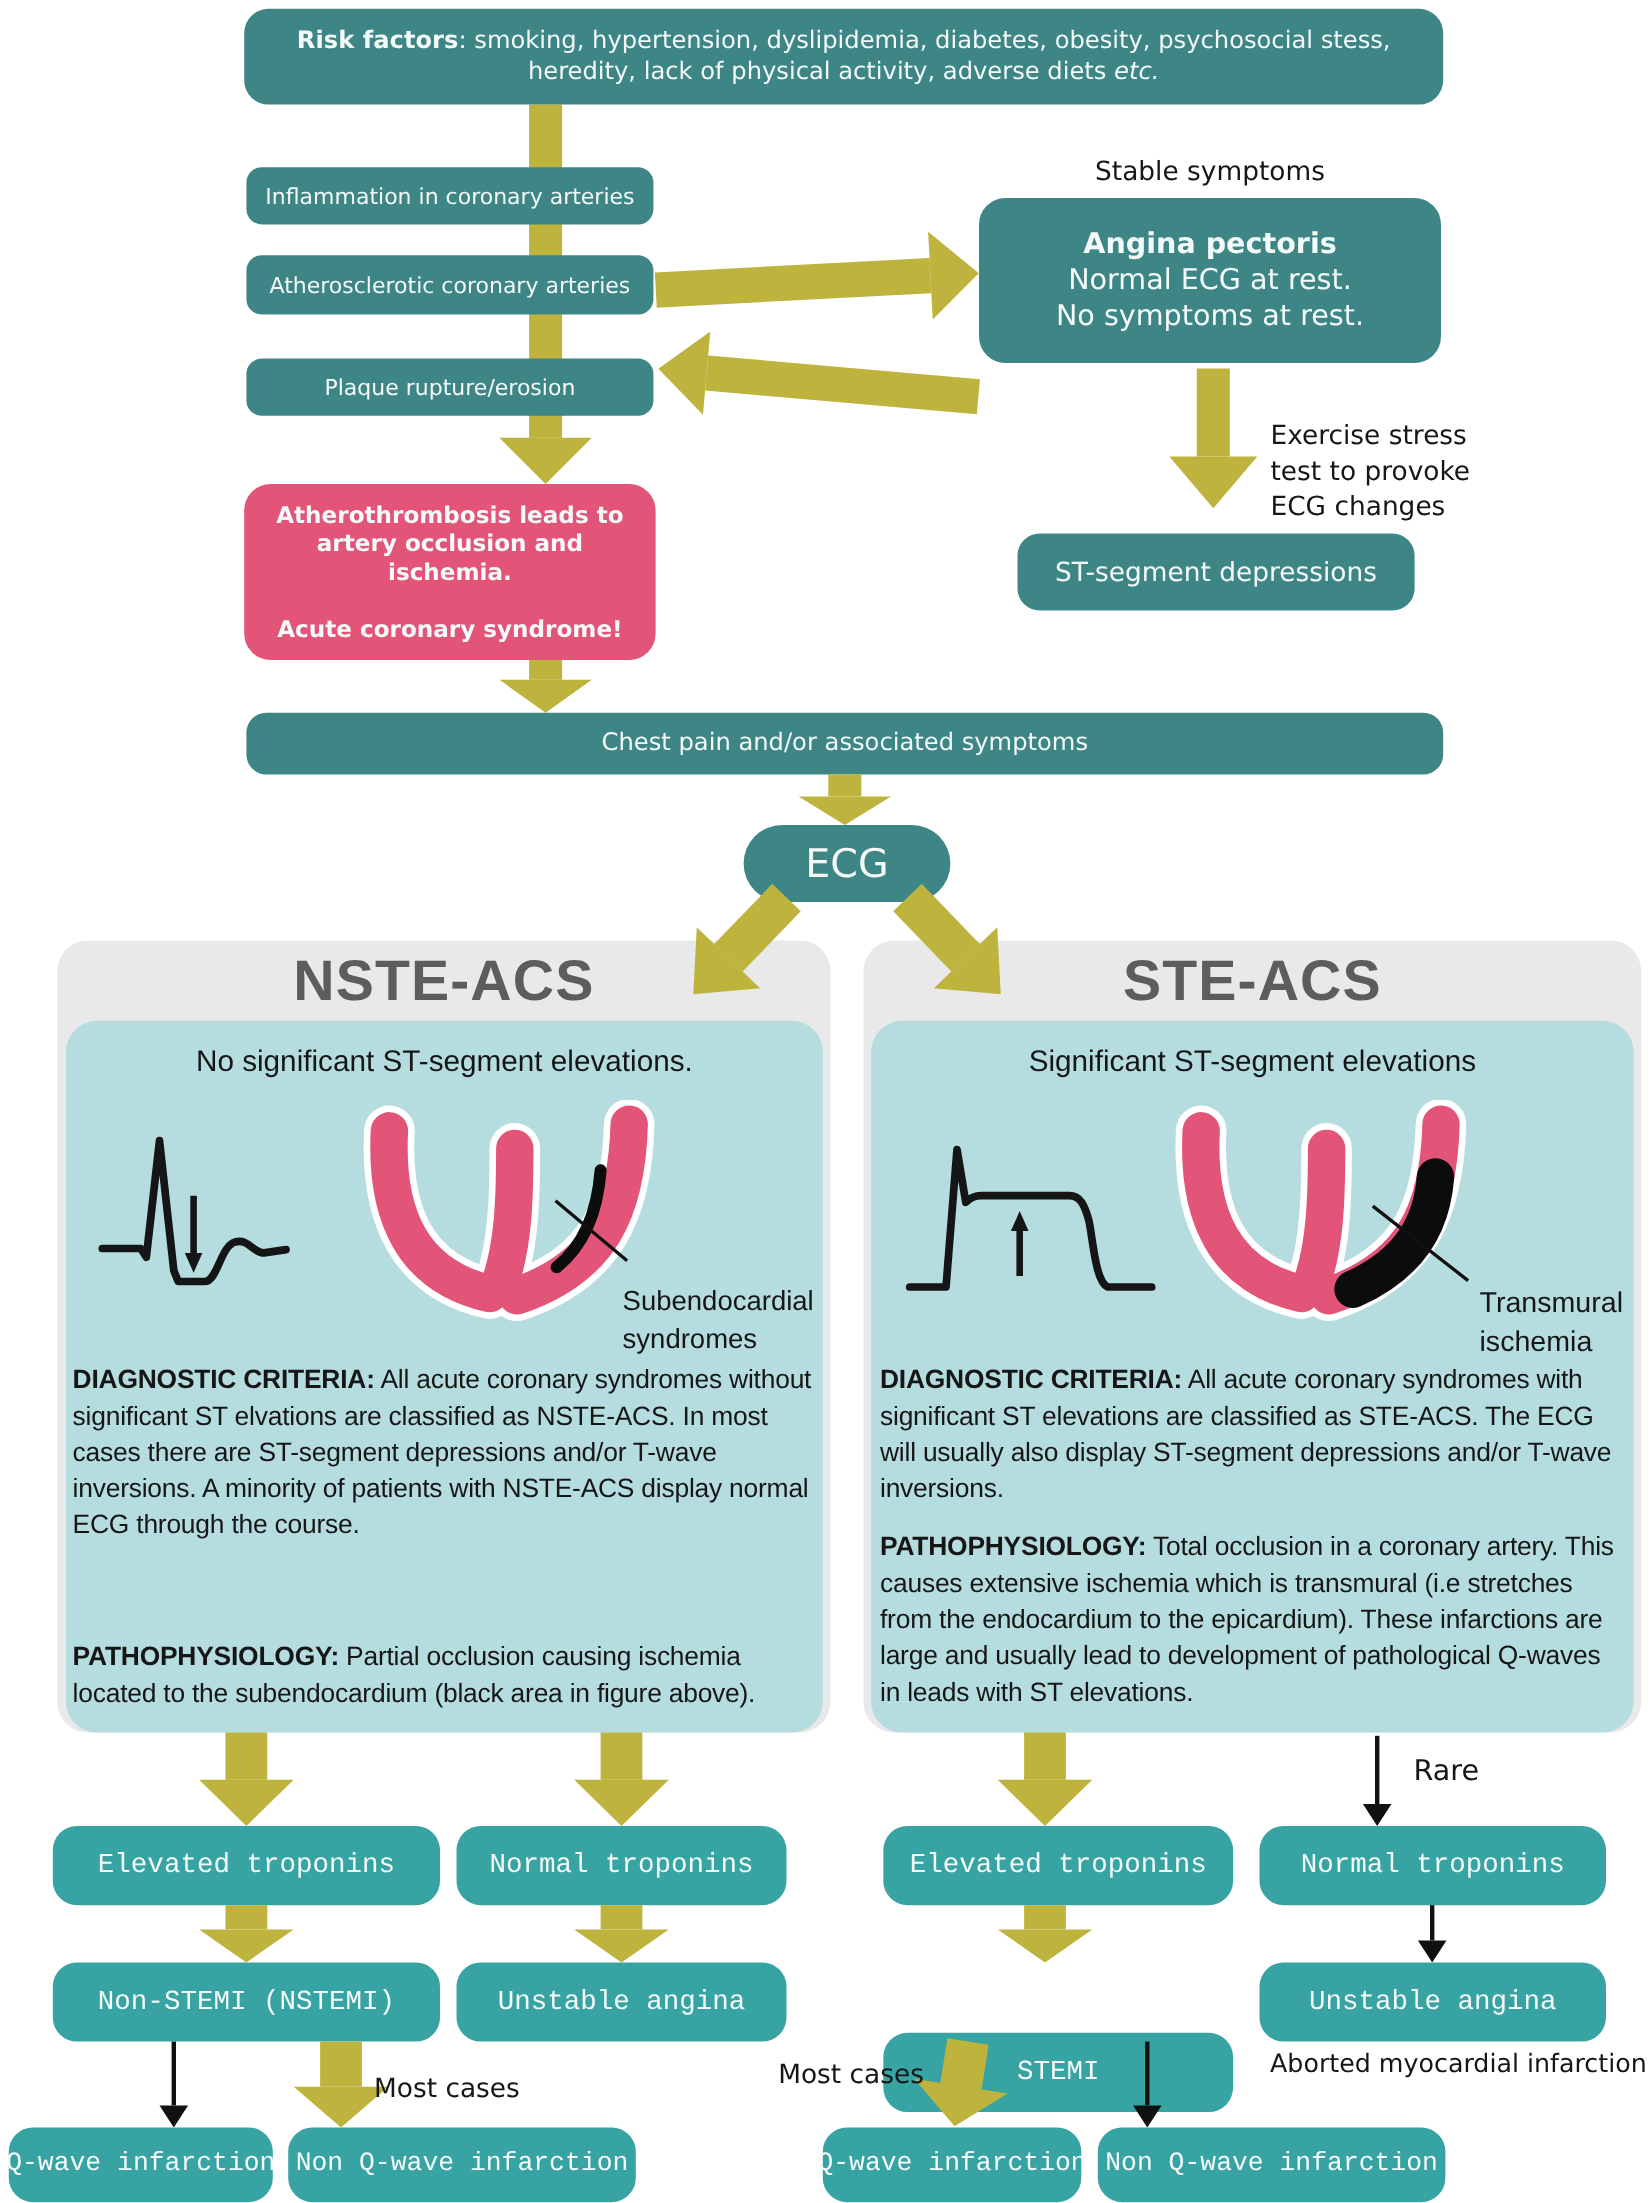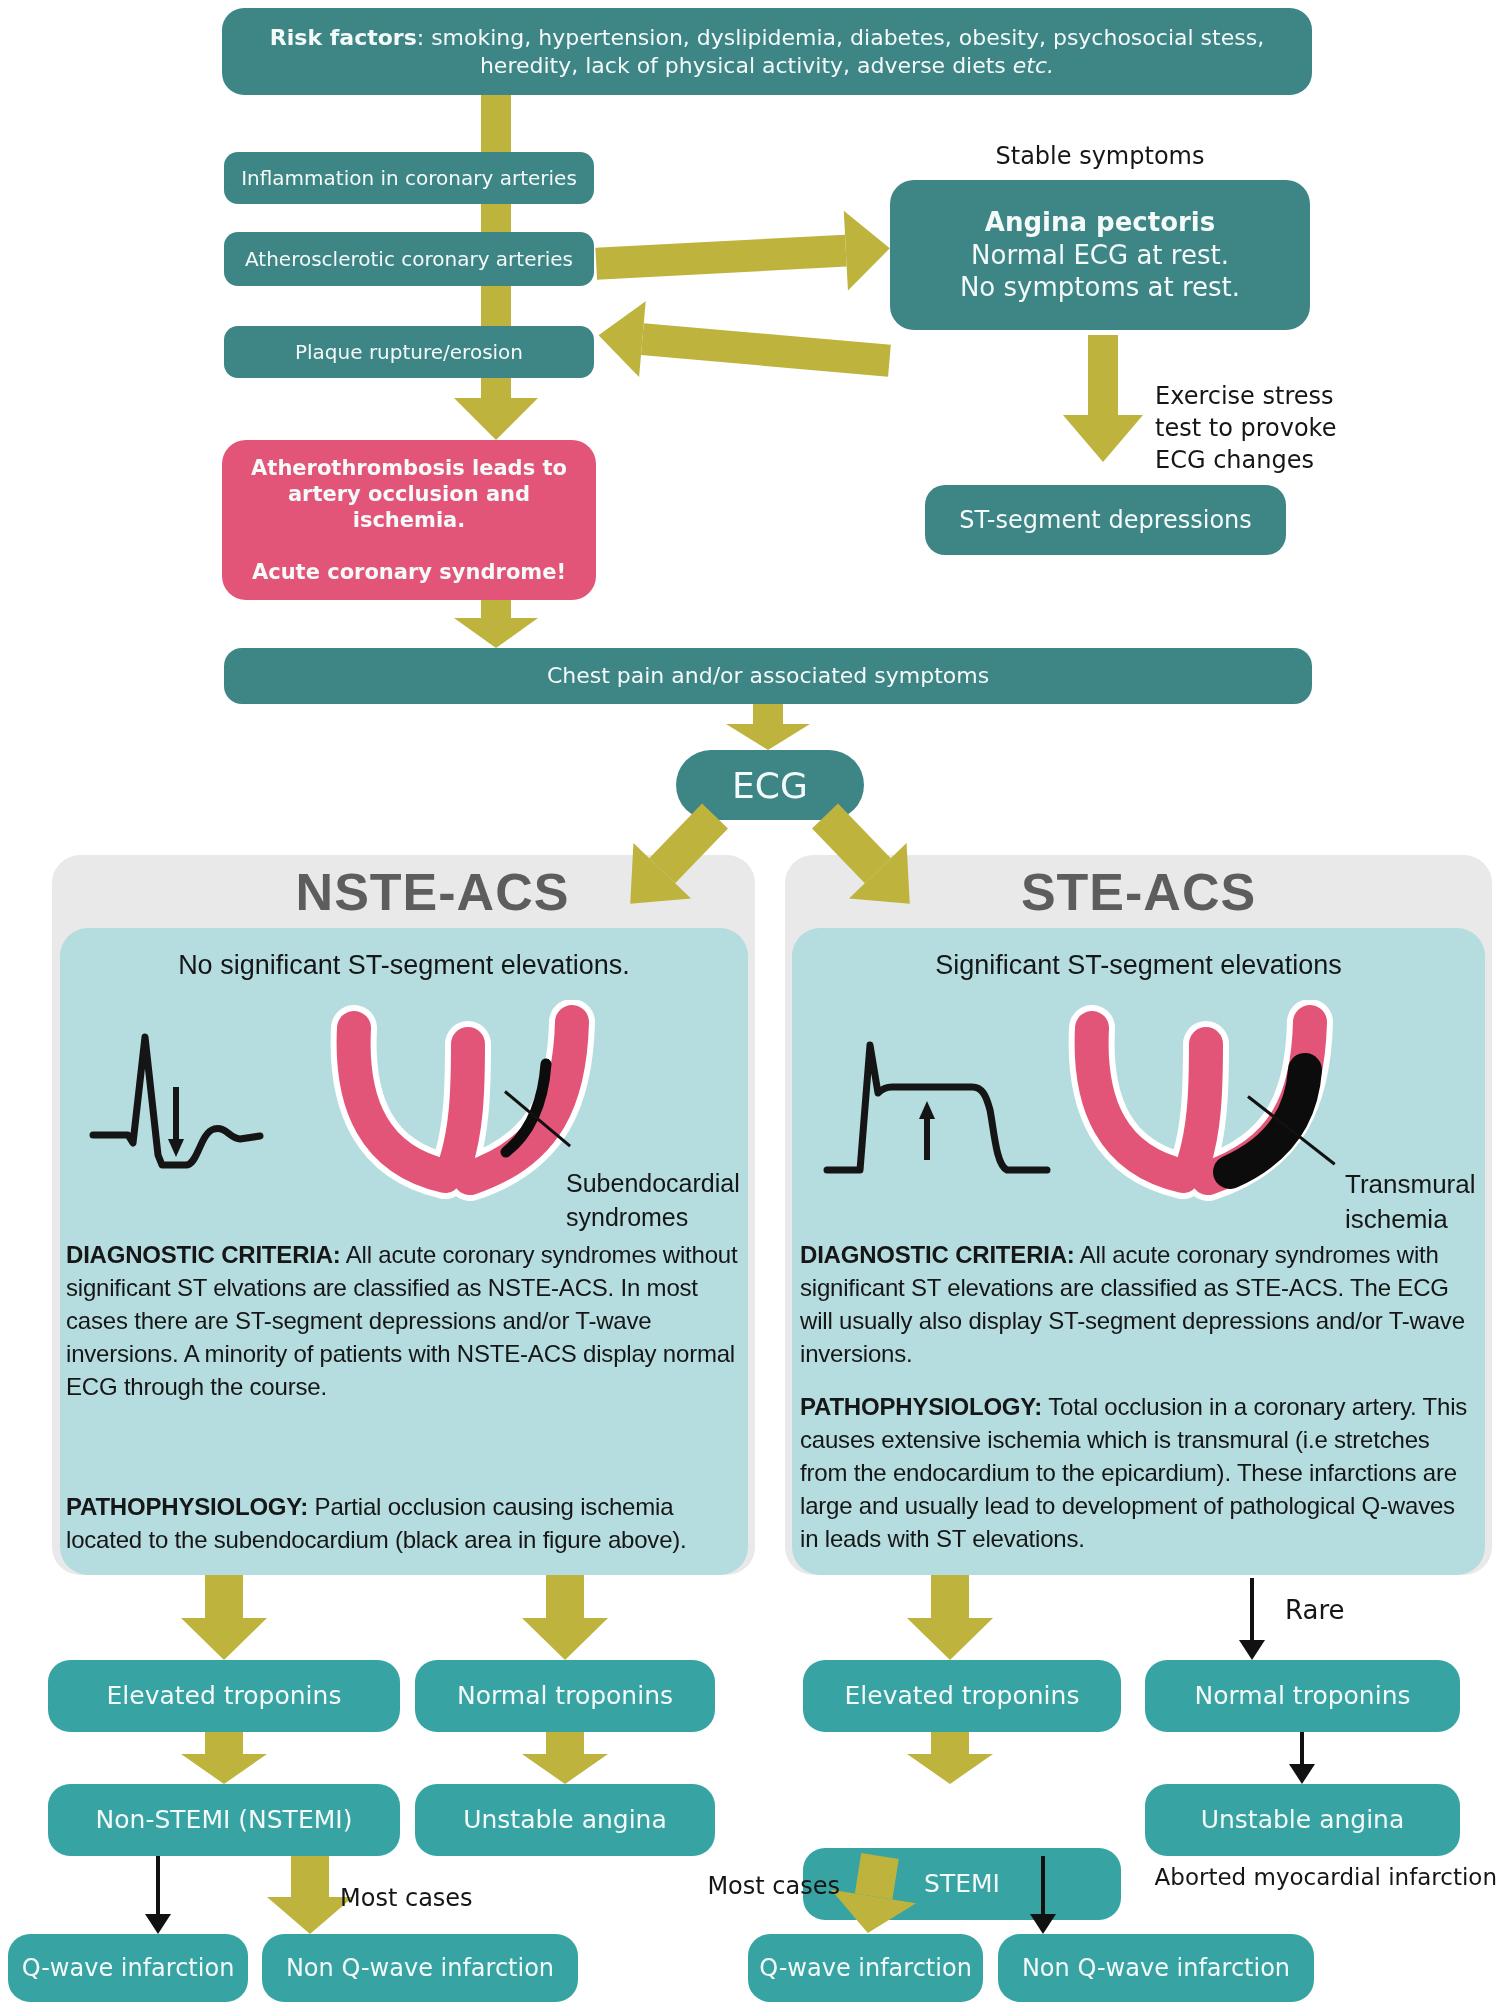--- a/index.html
+++ b/index.html
@@ -5,21 +5,21 @@
   :root{
     --teal-dark:#3e8686; --teal-bright:#38a3a3; --olive:#bdb33d; --pink:#e25578;
     --panel-gray:#e9e9e9; --panel-teal:#b5dcdf; --ink:#161616; --boxtext:#f4f9f9; --title-gray:#5d5d5d;
   }
   html,body{margin:0;padding:0;background:#fff;}
   #canvas{position:relative;width:1500px;height:2003px;background:#fff;overflow:hidden;
           font-family:"DejaVu Sans",sans-serif;color:var(--ink);}
   .box{position:absolute;display:flex;flex-direction:column;align-items:center;justify-content:center;
        text-align:center;color:var(--boxtext);line-height:1.25;}
   .tl{background:var(--teal-dark);}
-  .tb{background:var(--teal-bright);}
+  .tb{background:var(--teal-bright);font-family:Liberation Mono, monospace;}
   .nowrap{white-space:nowrap;}
   .shaft{position:absolute;background:var(--olive);}
   .head{position:absolute;width:0;height:0;}
   .bkshaft{position:absolute;background:#111;width:4px;}
   .lbl{position:absolute;color:var(--ink);}
   .prelabel{white-space:pre-line;}
   .panel{position:absolute;background:var(--panel-gray);border-radius:28px;}
   .panel-inner{position:absolute;background:var(--panel-teal);border-radius:28px;}
   .ptitle{position:absolute;text-align:center;font-family:"Liberation Sans",sans-serif;
           font-weight:700;font-size:52px;color:var(--title-gray);letter-spacing:1px;}
@@ -115,21 +115,21 @@
 
   <div class="rot" style="left:695px;top:816px;width:40px;height:125px;transform-origin:20px 0;transform:rotate(44deg);z-index:6;">
     <div class="shaft" style="left:2px;top:0;width:36px;height:76px;"></div>
     <div class="head" style="left:-20px;top:76px;border-left:40px solid transparent;border-right:40px solid transparent;border-top:46px solid var(--olive);"></div>
   </div>
   <div class="rot" style="left:805px;top:816px;width:40px;height:125px;transform-origin:20px 0;transform:rotate(-44deg);z-index:6;">
     <div class="shaft" style="left:2px;top:0;width:36px;height:76px;"></div>
     <div class="head" style="left:-20px;top:76px;border-left:40px solid transparent;border-right:40px solid transparent;border-top:46px solid var(--olive);"></div>
   </div>
 
-  <div class="ptitle" style="left:52px;top:862px;width:703px;margin-left:29px;"><span>NSTE-ACS</span></div>
+  <div class="ptitle" style="left:52px;top:862px;width:703px;"><span>NSTE-ACS</span></div>
   <div class="ptitle" style="left:785px;top:862px;width:707px;"><span>STE-ACS</span></div>
 
   <div class="psub" style="left:60px;top:950px;width:688px;"><span>No significant ST-segment elevations.</span></div>
   <div class="psub" style="left:792px;top:950px;width:693px;"><span>Significant ST-segment elevations</span></div>
 
   <svg style="position:absolute;left:88px;top:1015px;" width="230" height="175" viewBox="0 0 230 175">
     <path d="M5,120 L40,120 L45,128 L57,22 L70,140 L74,150 L98,150 C110,150 112,118 126,114 C138,111 142,124 152,124 L172,121" fill="none" stroke="#151515" stroke-width="7" stroke-linejoin="round" stroke-linecap="round"></path>
     <line x1="88" y1="72" x2="88" y2="128" stroke="#151515" stroke-width="6"></line>
     <polygon points="80,124 96,124 88,142" fill="#151515"></polygon>
   </svg>

